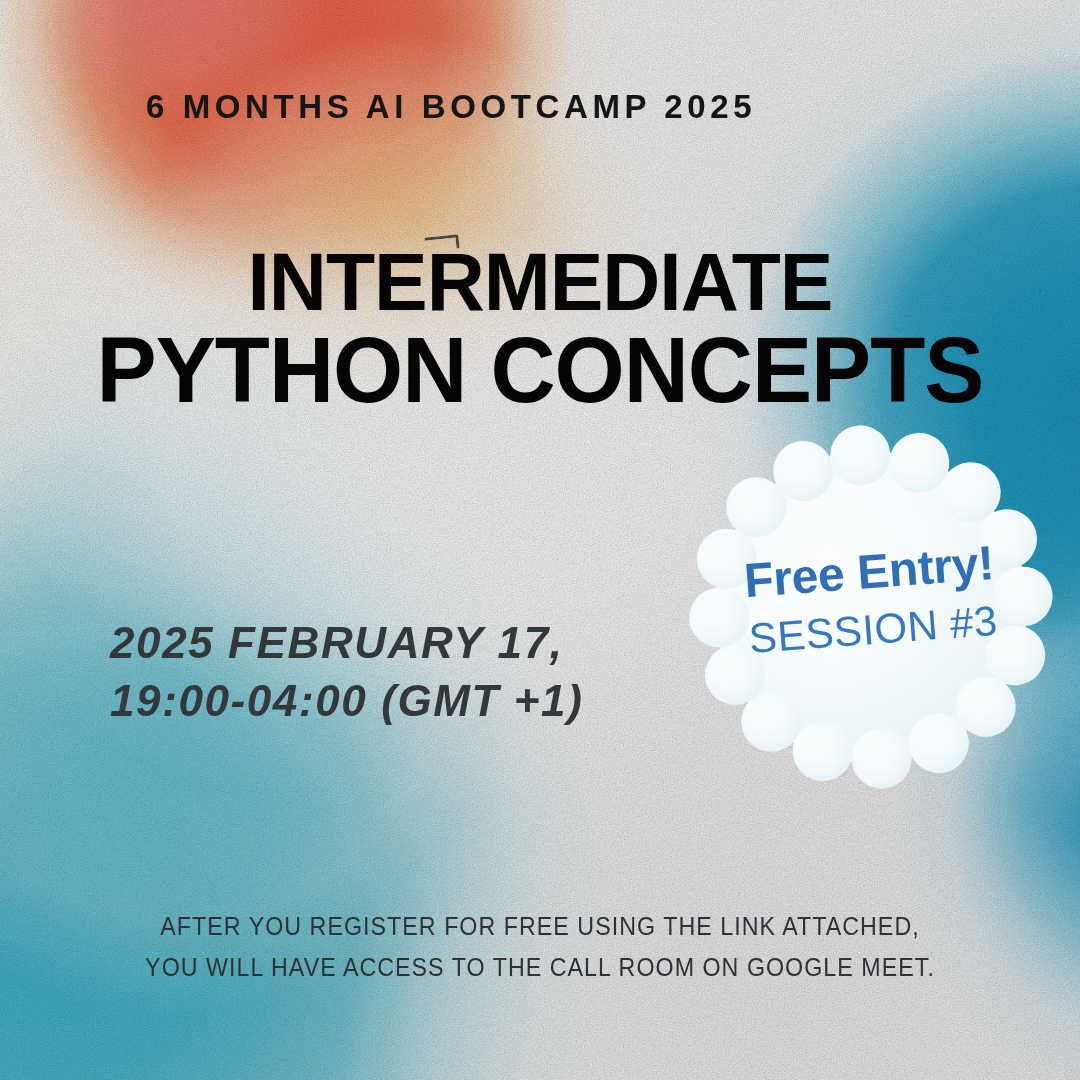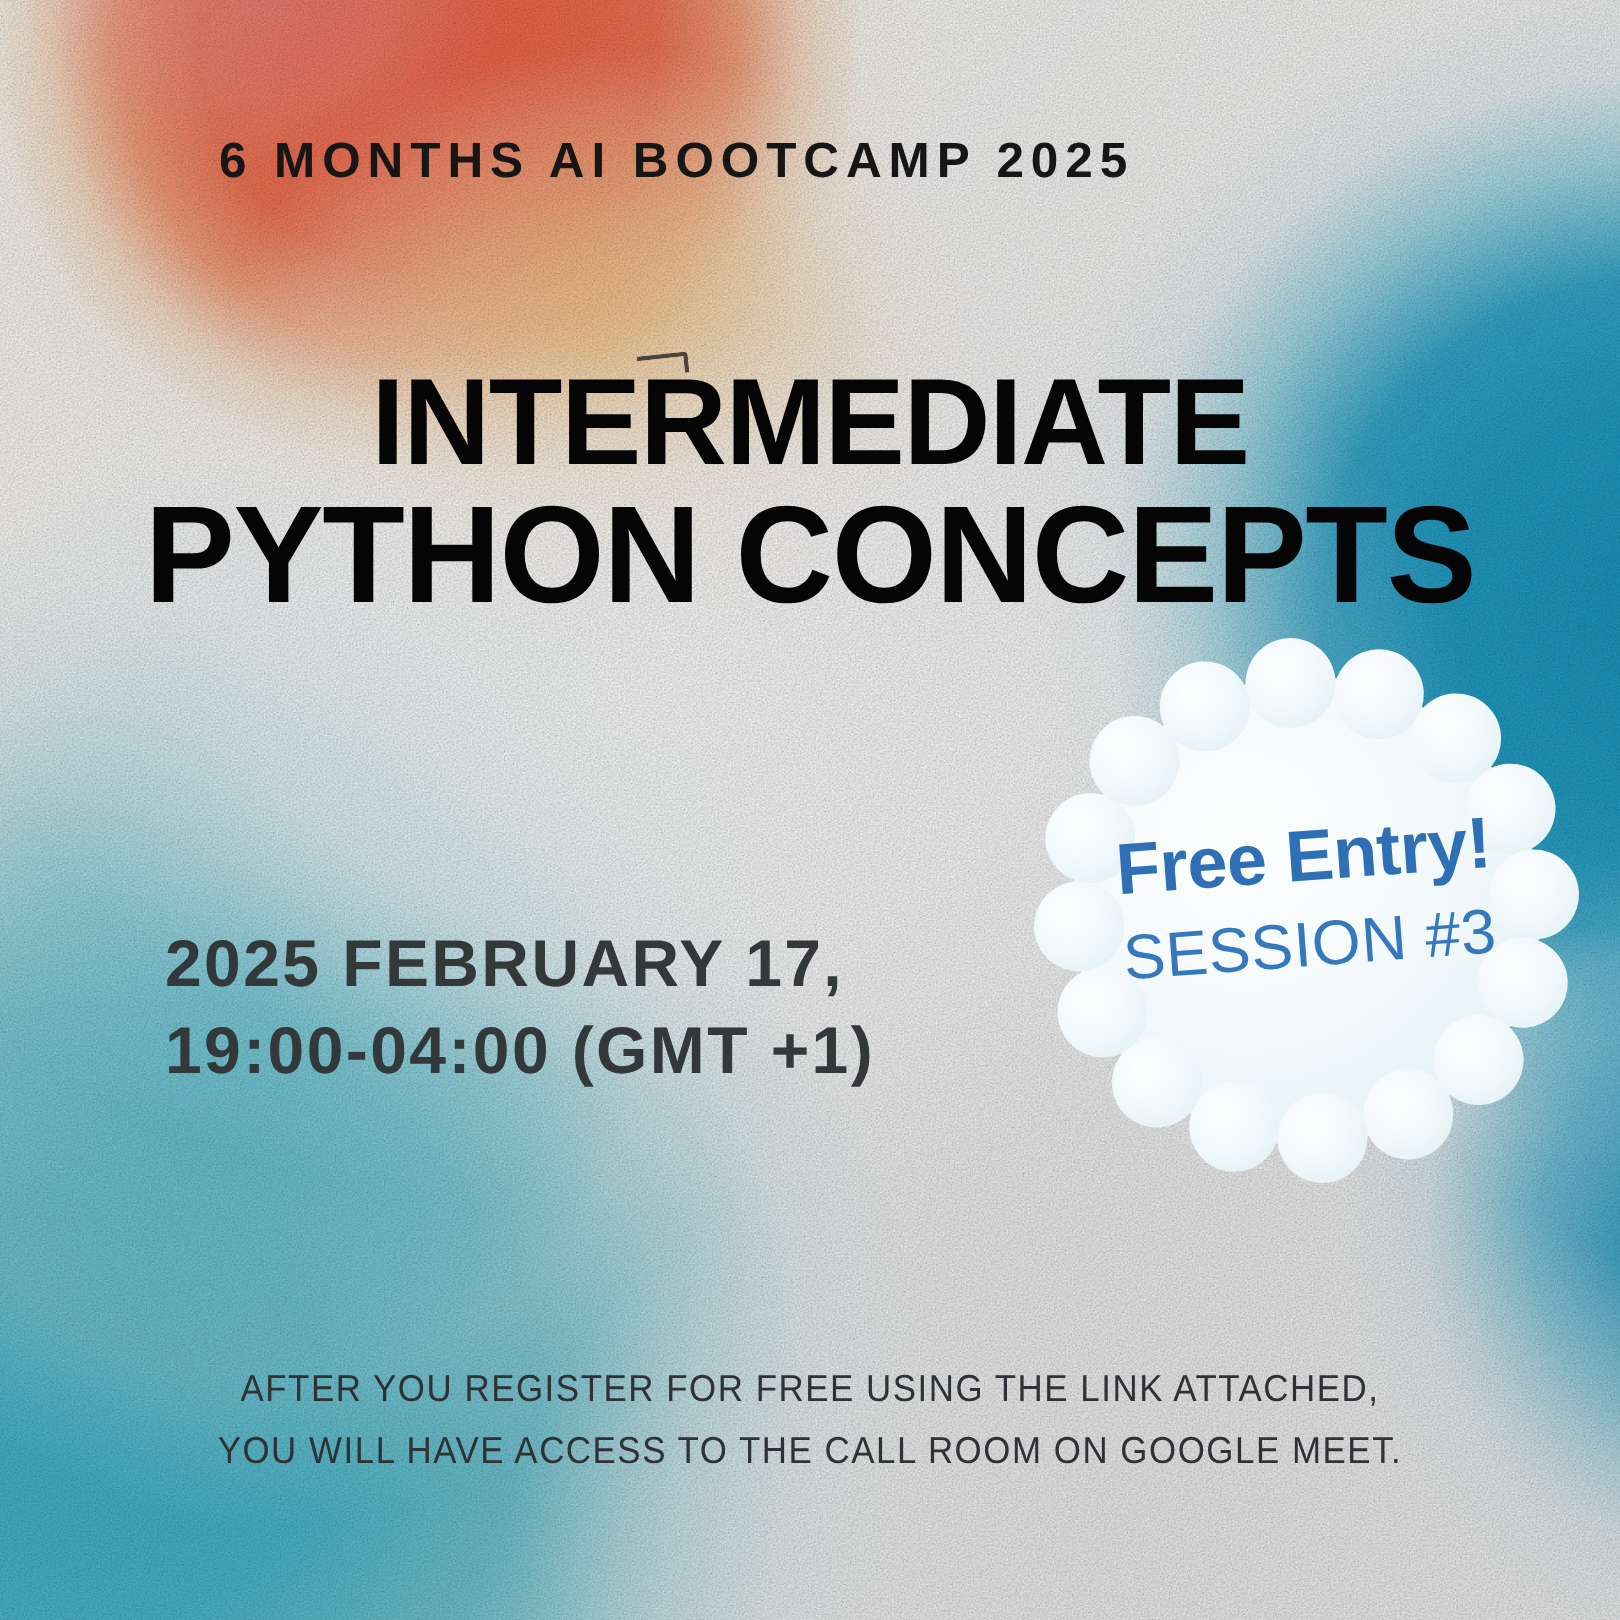--- a/index.html
+++ b/index.html
@@ -135,20 +135,21 @@
 
   .datetime {
     position:absolute;
     left:110px; top:614px;
     color:#33383b;
     font-weight:700;
     font-size:44px;
     line-height:1.32;
     letter-spacing:1.6px;
     white-space:nowrap;
+    font-style:italic;
   }
   .datetime span { display:block; }
 
   .footnote {
     position:absolute;
     left:0; right:0; top:906px;
     text-align:center;
     color:#2e3236;
     font-size:25px;
     font-weight:400;

